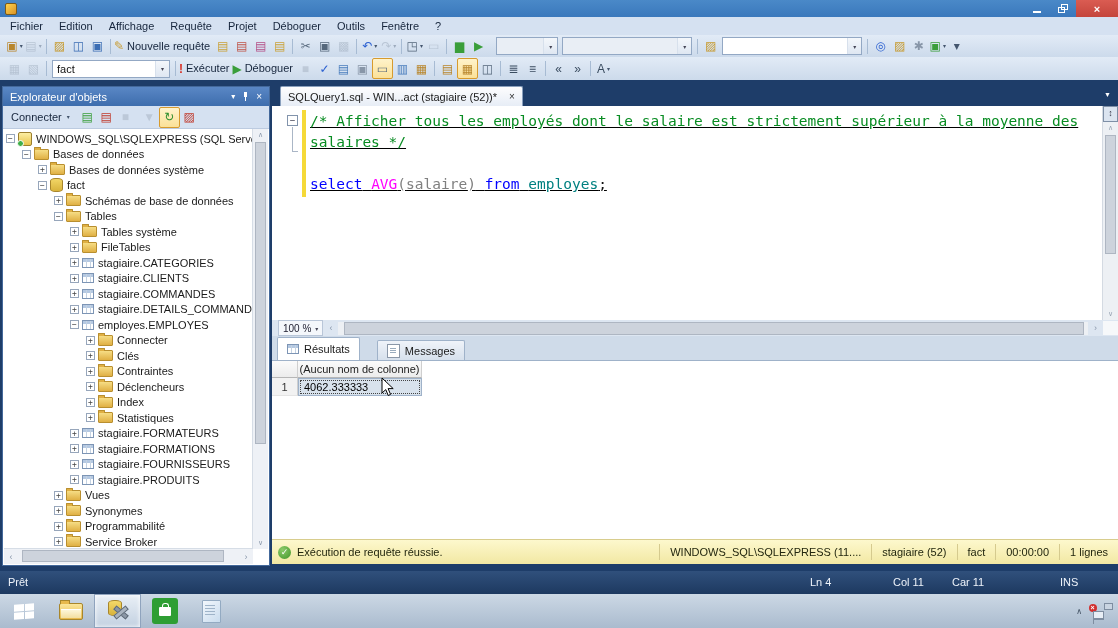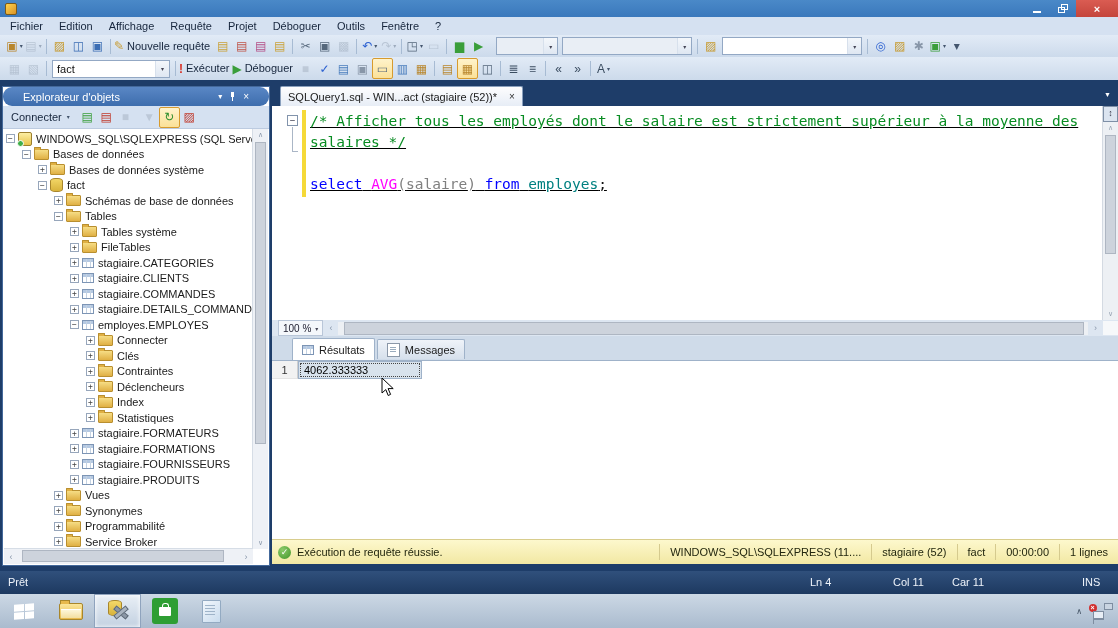--- a/index.html
+++ b/index.html
@@ -39,21 +39,21 @@
   .combo .cv{overflow:hidden;white-space:nowrap;}
   .combo .dd{margin-left:auto;width:13px;height:100%;display:flex;align-items:center;justify-content:center;
              font-size:6px;color:#445;border-left:1px solid #d7e0ec;background:linear-gradient(#f4f7fb,#dfe7f2);}
   .combo.dis{background:#e9eef5;}
   
   .main{position:absolute;top:80px;left:0;right:0;height:491px;background:#1e3d69;}
   
   .objexp{position:absolute;left:2px;top:6px;width:268px;height:480px;background:#fff;
           border:1px solid #44699b;box-sizing:border-box;}
   .oe-title{height:19px;background:linear-gradient(#5a87c5,#3d6dad);color:#fff;font-size:11px;
-            display:flex;align-items:center;padding:0 20px;border-radius:9px;}
+            display:flex;align-items:center;padding:0 7px;}
   .oe-title-btns{margin-left:auto;display:flex;gap:7px;align-items:center;font-size:8px;}
   .pin{display:inline-block;width:7px;height:10px;position:relative;}
   .pin::before{content:"";position:absolute;left:2px;top:0;width:3px;height:5px;background:#fff;}
   .pin::after{content:"";position:absolute;left:3px;top:5px;width:1px;height:4px;background:#fff;}
   .oe-x{font-size:10px;}
   .oe-toolbar{height:22px;background:#d5e1f1;border-bottom:1px solid #bccbe0;display:flex;align-items:center;
               padding:0 5px;font-size:11px;color:#16253c;}
   .oe-tree{position:absolute;top:42px;left:0;right:16px;bottom:16px;overflow:hidden;background:#fff;padding-top:2px;}
   .trow{height:15.5px;display:flex;align-items:center;font-size:11px;color:#1a1a1a;white-space:nowrap;}
   .exp{flex:none;width:9px;height:9px;border:1px solid #97a6bb;background:#fff;color:#444;
@@ -105,21 +105,21 @@
   .zoomstrip{height:16px;background:#dde6f1;display:flex;align-items:center;font-size:10px;color:#223;flex:none;}
   .zoom-combo{display:inline-flex;align-items:center;gap:4px;height:14px;margin-left:6px;padding:0 4px;
               border:1px solid #b9c6d8;background:#f4f7fb;}
   .zoom-combo .dd{font-size:6px;color:#445;}
   .hsb-arrow{width:15px;text-align:center;color:#8a98ab;font-size:9px;flex:none;}
   .hsb-track{flex:1;height:13px;position:relative;background:#edf0f4;}
   .hsb-thumb{position:absolute;left:6px;right:4px;top:0;bottom:0;background:#cdd3dc;border:1px solid #aeb6c2;}
   .corner{width:15px;height:14px;background:#f6f8fa;flex:none;}
   
   .results{flex:1;display:flex;flex-direction:column;background:#cfdbe9;padding-top:2px;}
-  .res-tabs{height:22px;display:flex;align-items:center;padding-left:20px;gap:2px;flex:none;}
+  .res-tabs{height:22px;display:flex;align-items:flex-end;padding-left:5px;gap:17px;flex:none;}
   .res-tab{height:19px;display:flex;align-items:center;gap:5px;padding:0 9px;font-size:11px;color:#1a1a1a;
            background:linear-gradient(#eff3f9,#d6e0ec);border:1px solid #9fb2c9;border-bottom:none;border-radius:2px 2px 0 0;}
   .res-tab.active{background:#fff;height:22px;}
   .ic-msg{width:11px;height:12px;background:#fff;border:1px solid #8a97a8;position:relative;}
   .ic-msg::before{content:"";position:absolute;left:2px;top:3px;width:6px;height:1px;background:#9aacbe;
                   box-shadow:0 2px 0 #9aacbe,0 4px 0 #9aacbe;}
   .grid{flex:1;background:#fff;border-top:1px solid #9fb2c9;font-size:11px;position:relative;}
   .g-row{display:flex;}
   .g-corner{width:26px;height:17px;background:linear-gradient(#fbfbfb,#ececec);border-right:1px solid #cfcfcf;border-bottom:1px solid #b6b6b6;box-sizing:border-box;}
   .g-colhead{width:124px;height:17px;background:linear-gradient(#fbfbfb,#ececec);border-right:1px solid #cfcfcf;border-bottom:1px solid #b6b6b6;
@@ -131,21 +131,21 @@
   .querystatus{height:24px;background:linear-gradient(#fdf8cd,#f2e8a3);border-top:1px solid #d8cd8d;
                display:flex;align-items:center;padding-left:6px;font-size:11px;color:#23270f;flex:none;}
   .ok-badge{width:13px;height:13px;border-radius:50%;background:radial-gradient(circle at 35% 30%,#8ccb6a,#3f9428);
             color:#fff;font-size:9px;display:flex;align-items:center;justify-content:center;margin-right:6px;flex:none;}
   .qs-right{margin-left:auto;display:flex;align-items:center;height:100%;}
   .qs-seg{padding:0 10px;border-left:1px solid #d5ca8e;display:flex;align-items:center;height:68%;white-space:nowrap;}
   
   .statusbar{position:absolute;left:0;top:571px;right:0;height:23px;background:linear-gradient(#30507c,#1d3960);
              color:#eef3fa;font-size:11px;}
   .statusbar span{position:absolute;top:5px;}
-  .sb-left{left:8px;}.sb-ln{left:810px;}.sb-col{left:893px;}.sb-car{left:952px;}.sb-ins{left:1082px;}
+  .sb-left{left:8px;}.sb-ln{left:810px;}.sb-col{left:893px;}.sb-car{left:952px;}.sb-ins{left:1060px;}
   
   .taskbar{position:absolute;left:0;top:594px;right:0;height:34px;background:linear-gradient(#ccd8e5,#aabbce);
            display:flex;align-items:stretch;}
   .tb-btn{width:47px;display:flex;align-items:center;justify-content:center;box-sizing:border-box;}
   .tb-btn.active{background:linear-gradient(#e9eff6,#c3d1e1);border:1px solid #8fa3bd;box-shadow:inset 0 0 4px #ffffff;}
   .winlogo{width:20px;height:15px;display:grid;grid-template-columns:1fr 1fr;grid-template-rows:1fr 1fr;gap:1px;transform:skewY(-5deg);}
   .winlogo i{background:#fff;}
   .ic-explorer{width:22px;height:15px;background:linear-gradient(#fbe69a,#e7b94d);border:1px solid #a8862c;border-radius:2px;position:relative;}
   .ic-explorer::before{content:"";position:absolute;left:0px;top:-4px;width:8px;height:3px;background:#e7b94d;border:1px solid #a8862c;border-bottom:none;}
   .ic-explorer::after{content:"";position:absolute;left:1px;right:1px;top:5px;bottom:1px;background:linear-gradient(#fdf6d8,#f3dfa0);border-top:1px solid #fff;}
@@ -609,20 +609,24 @@
               <span class="ic-table"></span>
               <span>Résultats</span>
             </div>
             <div class="res-tab">
               <span class="ic-msg"></span>
               <span>Messages</span>
             </div>
           </div>
         <div class="grid">
           <div class="g-row">
+            <span class="g-corner"></span>
+            <span class="g-colhead">(Aucun nom de colonne)</span>
+          </div>
+          <div class="g-row">
             <span class="g-rowhead">1</span>
             <span class="g-cell selected">4062.333333</span>
           </div>
         </div>
         <div class="querystatus">
           <span class="ok-badge">✓</span>
           <span>Exécution de requête réussie.</span>
           <span class="qs-right">
               <span class="qs-seg">WINDOWS_SQL\SQLEXPRESS (11....</span>
               <span class="qs-seg">stagiaire (52)</span>

